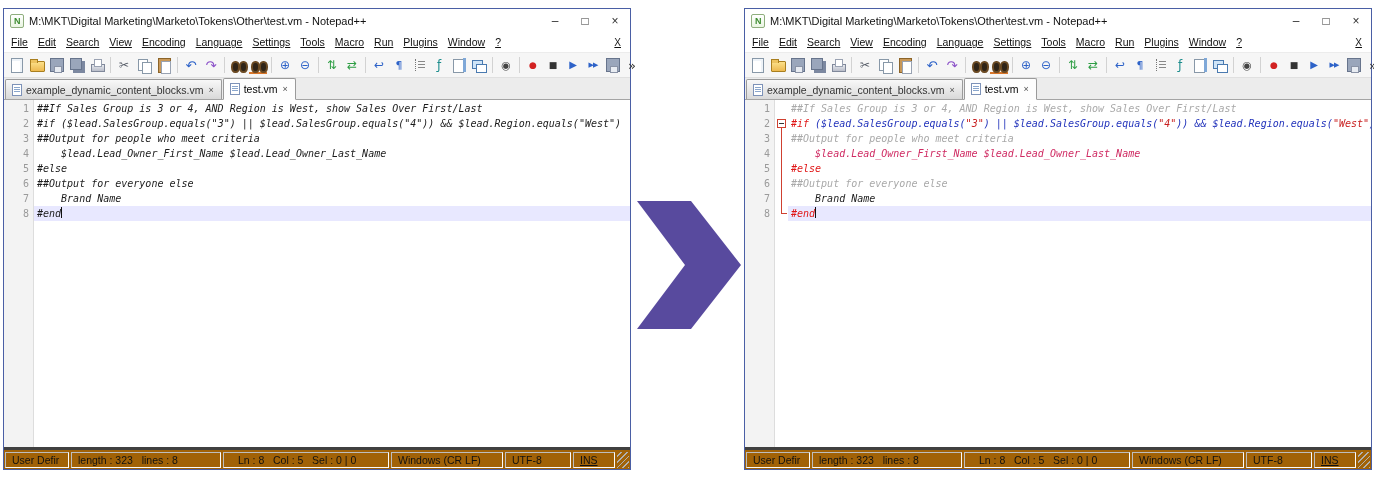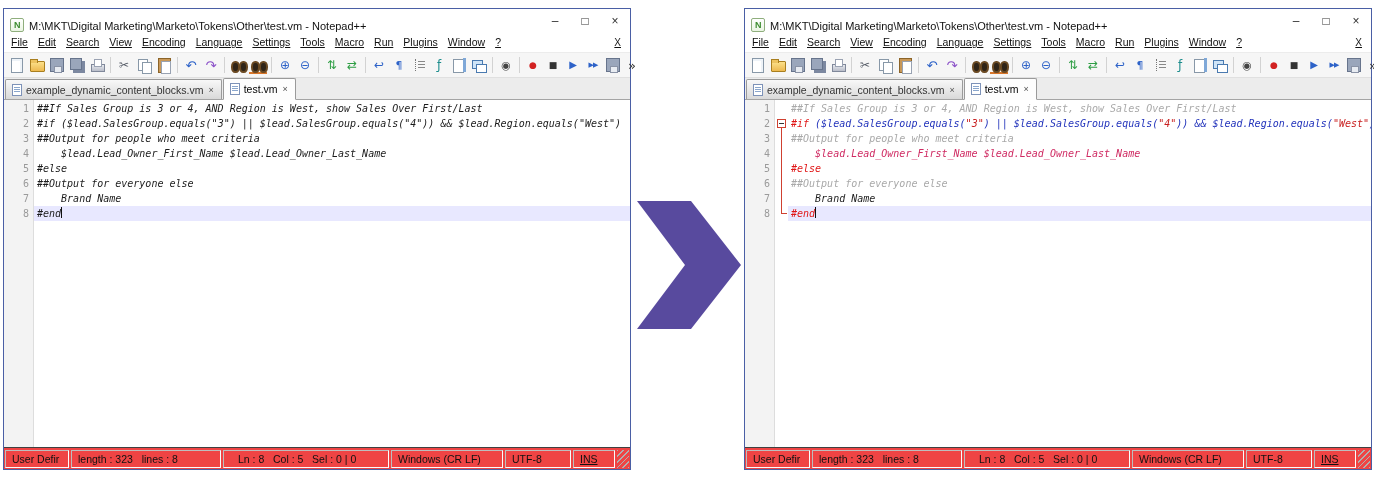--- a/index.html
+++ b/index.html
@@ -3,21 +3,21 @@
 <meta charset="utf-8">
 <title>Notepad++ before/after syntax highlighting</title>
 <style>
   * { box-sizing: border-box; margin: 0; padding: 0; }
   body { background:#fff; font-family:"Liberation Sans", sans-serif; }
   .canvas { position:relative; width:1374px; height:481px; background:#fff; overflow:hidden; }
 
   
   .npp-window { position:absolute; width:628px; height:462px; background:#fff;
     border:1px solid var(--winborder); display:flex; flex-direction:column; }
-  .titlebar { height:23px; flex:0 0 23px; display:flex; align-items:flex-end; gap:5px;
+  .titlebar { height:23px; flex:0 0 23px; display:flex; align-items:center; gap:5px;
     padding-left:6px; font-size:11px; color:#111; background:#fff; }
   .app-logo { width:14px; height:14px; flex:0 0 14px; background:linear-gradient(#ffffff,#eaf5e2);
     border:1px solid #8fae7d; border-radius:2px; position:relative; }
   .app-logo::after { content:"N"; position:absolute; left:3px; top:1px; font-size:9px;
     font-weight:bold; color:#3c8c2f; }
   .title-text { white-space:nowrap; overflow:hidden; }
   .win-btns { margin-left:auto; display:flex; height:100%; }
   .win-btn { width:30px; display:flex; align-items:center; justify-content:center;
     font-size:12px; color:#333; }
   .menubar { height:20px; flex:0 0 20px; display:flex; align-items:center;
@@ -109,21 +109,21 @@
   .caret { display:inline-block; width:1px; height:11px; background:#111; vertical-align:-1px; }
   .c-plain     { color:var(--syn-plain); }
   .c-comment   { color:var(--syn-comment); }
   .c-directive { color:var(--syn-directive); }
   .c-code      { color:var(--syn-code); }
   .c-string    { color:var(--syn-string); }
   .c-variable  { color:var(--syn-variable); }
   .c-text      { color:var(--syn-text); }
 
   
-  .statusbar { height:22px; flex:0 0 22px; background:#ef4444; border-top:1px solid #404040;
+  .statusbar { height:22px; flex:0 0 22px; background:#a16207; border-top:3px solid #404040;
     display:flex; align-items:stretch; font-size:10.5px; color:#111; padding:2px 1px 1px; }
   .sb-pane { display:flex; align-items:center; padding:0 6px; margin-right:2px; white-space:pre;
     overflow:hidden; border:1px solid; border-color:#bdbdbd #fcfcfc #fcfcfc #bdbdbd; }
   .sb1 { width:64px; flex:0 0 64px; }
   .sb2 { width:150px; flex:0 0 150px; }
   .sb3 { flex:1; padding-left:14px; }
   .sb4 { width:112px; flex:0 0 112px; }
   .sb5 { width:66px; flex:0 0 66px; }
   .sb6 { width:42px; flex:0 0 42px;text-decoration:underline; }
   .sb-grip { width:12px; flex:0 0 12px;

